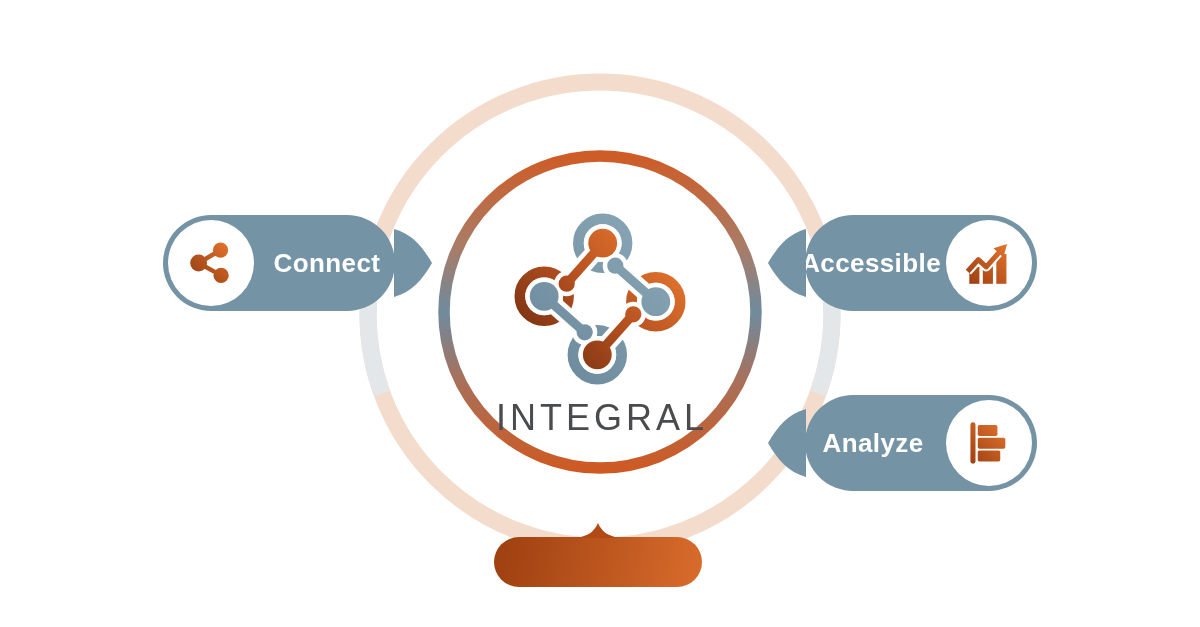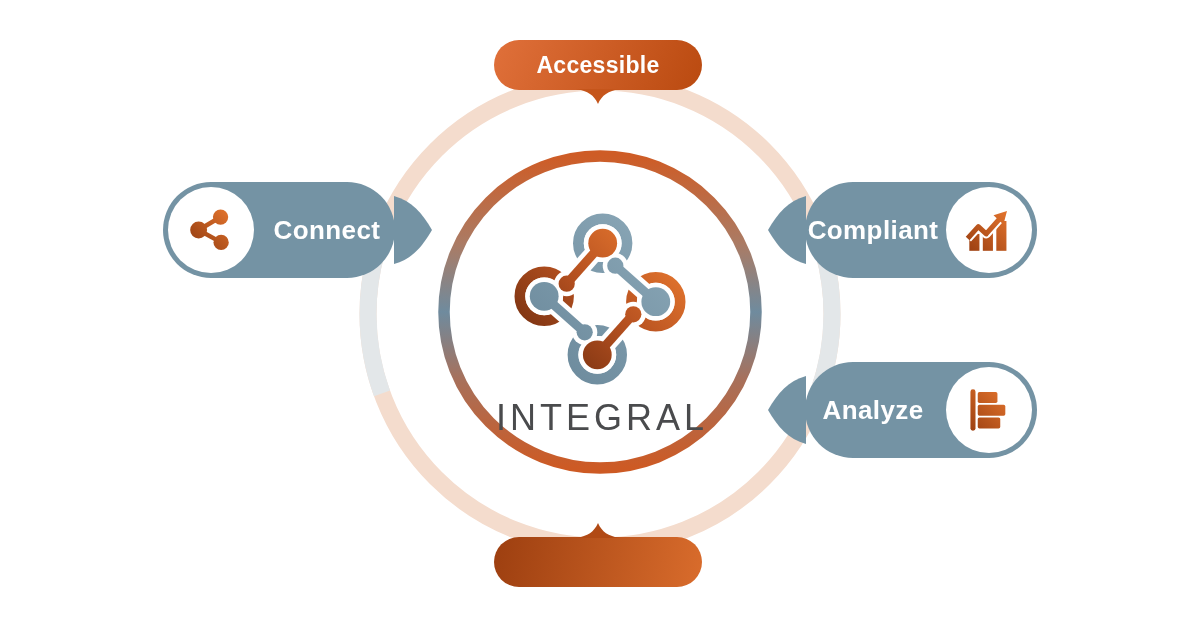--- a/index.html
+++ b/index.html
@@ -10,21 +10,21 @@
   .rings-svg{position:absolute;left:0;top:0;z-index:0;}
   .logo-svg{position:absolute;left:510px;top:209px;width:180px;height:180px;z-index:1;}
   .brand-text{
     position:absolute;left:450px;top:397px;width:300px;z-index:1;
     text-align:center;font-size:36px;font-weight:300;letter-spacing:4px;text-indent:4px;
     color:#4a4b4d;
   }
   
   .pill{
     position:absolute;width:232px;height:96px;background:#7493a4;border-radius:48px;
-    display:flex;align-items:center;z-index:2;
+    display:flex;align-items:center;z-index:2;margin-top:33px;
   }
   .pill-l{left:163px;}
   .pill-r{left:805px;flex-direction:row-reverse;}
   .pill-tail{position:absolute;top:0;width:38px;height:96px;}
   .pill-l .pill-tail{right:-37px;}
   .pill-r .pill-tail{left:-37px;transform:scaleX(-1);}
   .icon-circle{
     flex:0 0 auto;width:86px;height:86px;margin:5px;border-radius:50%;background:#ffffff;
     display:flex;align-items:center;justify-content:center;
   }
@@ -110,26 +110,20 @@
       <circle cx="97" cy="162" r="16" fill="url(#gO)"></circle>
         <circle cx="137" cy="117" r="9" fill="url(#gO)"></circle>
       <line x1="38" y1="97" x2="83" y2="137" stroke="url(#gB)" stroke-width="10"></line>
       <circle cx="38" cy="97" r="16" fill="url(#gB)"></circle>
         <circle cx="83" cy="137" r="9" fill="url(#gB)"></circle>
     </g>
   </svg>
 
   <div class="brand-text">INTEGRAL</div>
 
-  <div class="badge badge-top">
-    <span class="badge-label">Accessible</span>
-    <svg class="badge-tail" viewBox="0 0 44 15">
-      <path d="M0 0 C 12 2, 18 6, 22 15 C 26 6, 32 2, 44 0 Z" fill="#c5551b"></path>
-    </svg>
-  </div>
 
   <div class="badge badge-bottom">
     <svg class="badge-tail" viewBox="0 0 44 15">
       <path d="M0 0 C 12 2, 18 6, 22 15 C 26 6, 32 2, 44 0 Z" fill="#b14a15"></path>
     </svg>
   </div>
 
   <div class="pill pill-l" style="top:182px">
     <div class="icon-circle">
       <svg width="54" height="54" viewBox="0 0 48 48">
@@ -165,21 +159,21 @@
           </linearGradient>
         </defs>
         <rect x="6.5" y="27.5" width="9" height="15" fill="url(#gI3)"></rect>
         <rect x="18.5" y="24" width="9" height="18.5" fill="url(#gI3)"></rect>
         <rect x="30.5" y="16" width="9" height="26.5" fill="url(#gI3)"></rect>
         <polyline points="5,31.5 14.5,21 21.5,27.5 33.5,14" fill="none" stroke="#ffffff" stroke-width="8" stroke-linejoin="round"></polyline>
         <polyline points="5,31.5 14.5,21 21.5,27.5 33.5,14" fill="none" stroke="url(#gI3)" stroke-width="4.5" stroke-linejoin="round"></polyline>
         <polygon points="40,7 28,10.8 36.8,19.2" fill="url(#gI3)"></polygon>
       </svg>
     </div>
-    <span class="pill-label">Compliant</span>
+    <span class="pill-label">Accessible</span>
     <svg class="pill-tail" viewBox="0 0 38 96">
       <path d="M0 14 C 18 19, 28 31, 38 48 C 28 65, 18 77, 0 82 Z" fill="#7493a4"></path>
     </svg>
   </div>
 
   <div class="pill pill-r" style="top:362px">
     <div class="icon-circle">
       <svg width="54" height="54" viewBox="0 0 48 48">
         <defs>
           <linearGradient id="gI4" gradientUnits="userSpaceOnUse" x1="6" y1="42" x2="42" y2="6">

